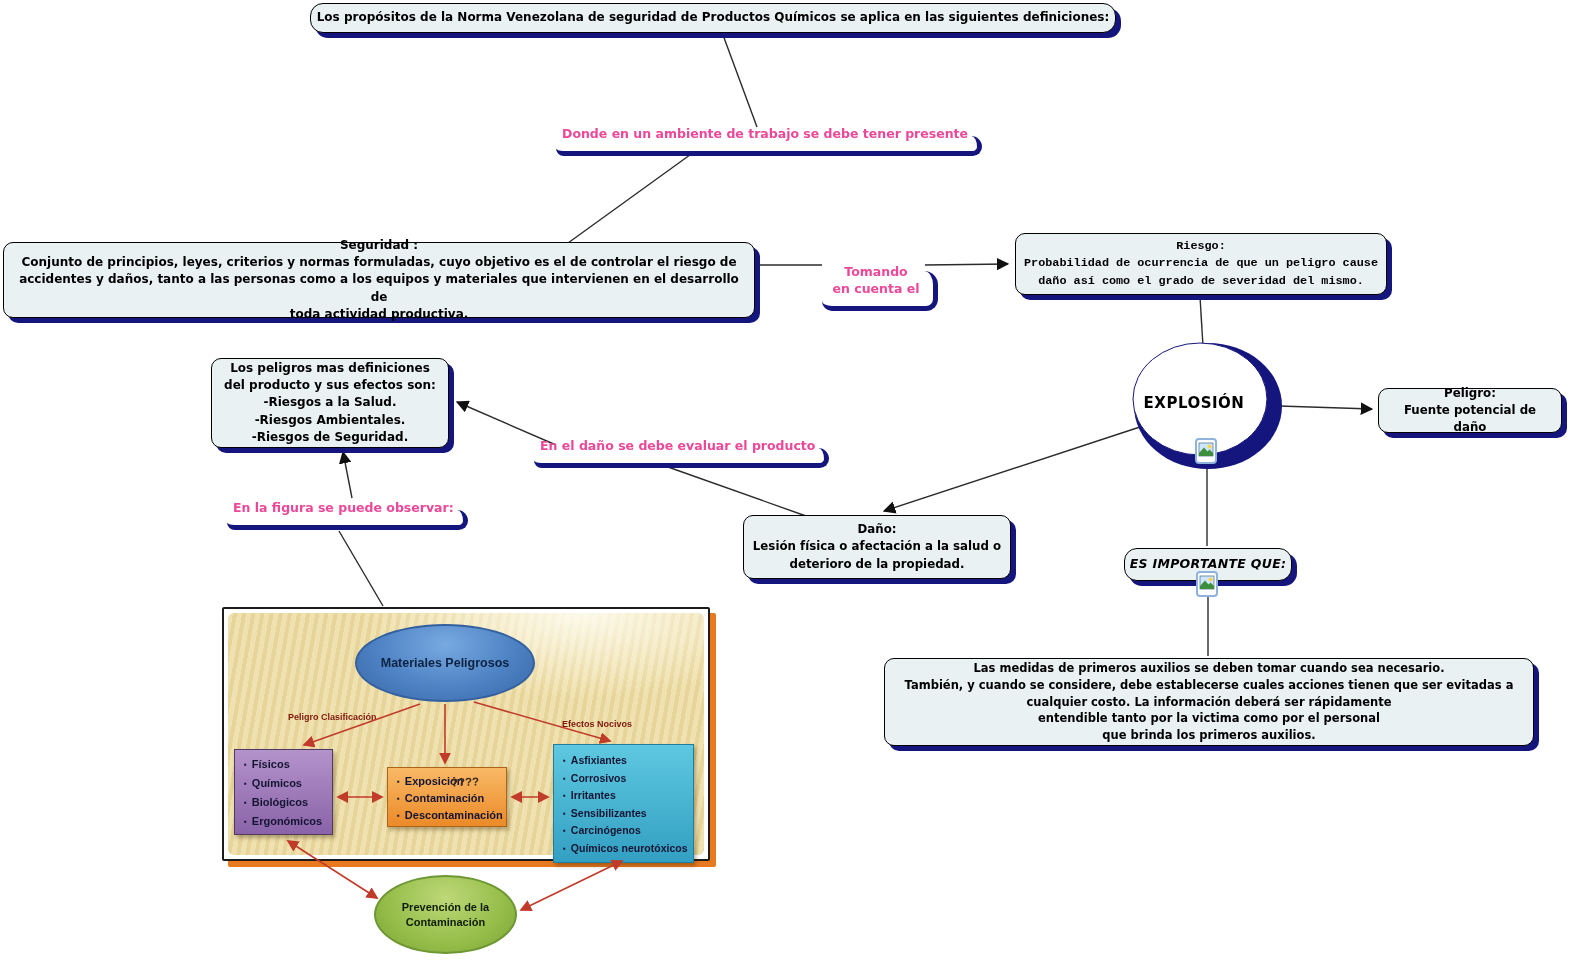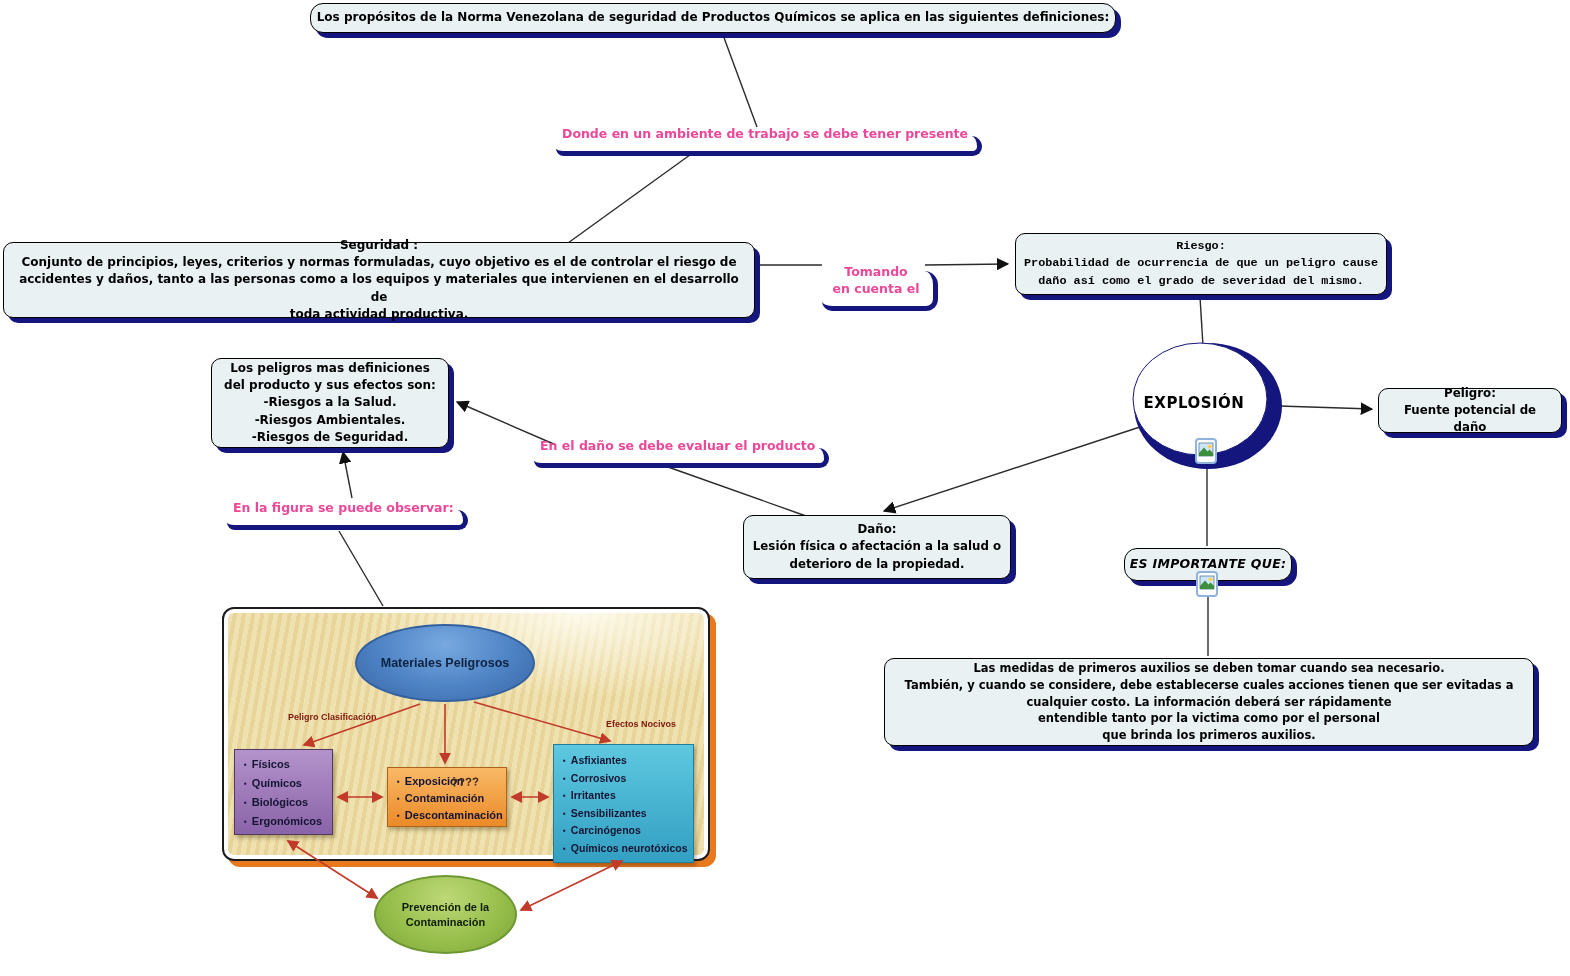--- a/index.html
+++ b/index.html
@@ -24,21 +24,21 @@
   
   #explosion{position:absolute;left:1132px;top:342px;width:152px;height:130px;z-index:3;}
   #explosion .label{position:absolute;left:0;top:52px;width:124px;text-align:center;
            font-weight:bold;font-size:15px;letter-spacing:.5px;color:#000;}
 
   
   .res-icon{position:absolute;z-index:4;}
 
   
   #figure{position:absolute;left:222px;top:607px;width:488px;height:254px;background:#fff;
-          border:2px solid #1c1c1c;border-radius:12px;box-shadow:6px 6px 0 #e8791f;
+          border:2px solid #1c1c1c;border-radius:2px;box-shadow:6px 6px 0 #e8791f;
           box-sizing:border-box;z-index:3;}
   #figure .fig-bg{position:absolute;left:4px;top:4px;right:4px;bottom:4px;border-radius:6px;
           background:
             radial-gradient(ellipse 65% 50% at 74% 0%, rgba(255,253,242,.9), rgba(255,253,242,0) 70%),
             repeating-linear-gradient(100deg,#f0e2b0 0 5px,#e7d499 5px 9px);}
   .fig-el{position:absolute;box-sizing:border-box;font-family:"Liberation Sans","DejaVu Sans",sans-serif;}
   #fig-ellipse-top{left:131px;top:15px;width:180px;height:78px;border-radius:50%;
           background:radial-gradient(ellipse at 50% 25%,#78a9e0 0%,#4d82c4 55%,#3a67a6 100%);
           border:2px solid #33609e;display:flex;align-items:center;justify-content:center;
           font-weight:bold;font-size:12.5px;color:#0e2342;text-align:center;}
@@ -177,21 +177,21 @@
   </svg>
 
   <div id="figure">
     <div class="fig-bg"></div>
 
     <div class="fig-el" id="fig-ellipse-top">
       <span>Materiales Peligrosos</span>
     </div>
 
     <div class="fig-el fig-arrow-label" style="left:64px;top:103px;">Peligro Clasificación</div>
-    <div class="fig-el fig-arrow-label" style="left:338px;top:110px;padding-left:44px;">Efectos Nocivos</div>
+    <div class="fig-el fig-arrow-label" style="left:338px;top:110px;">Efectos Nocivos</div>
 
     <div class="fig-el fig-listbox" id="fig-purple">
       <div class="fig-item">Físicos</div>
       <div class="fig-item">Químicos</div>
       <div class="fig-item">Biológicos</div>
       <div class="fig-item">Ergonómicos</div>
     </div>
 
     <div class="fig-el fig-listbox" id="fig-orange">
       <div class="fig-item">Exposición</div>

